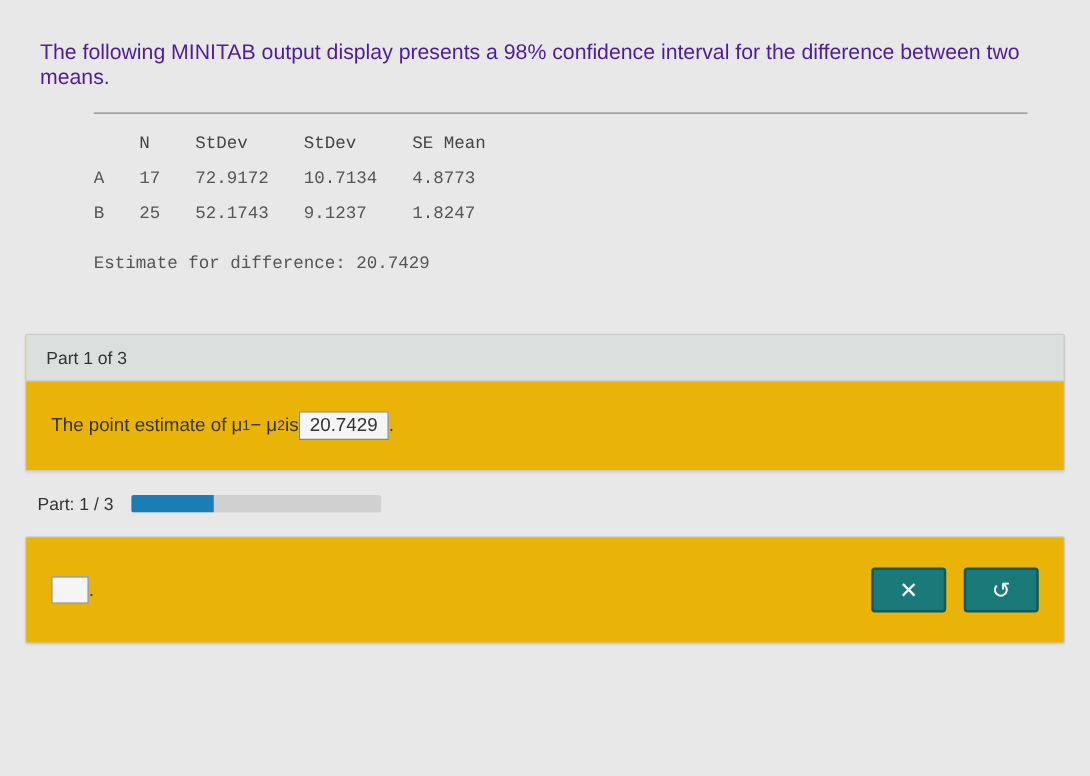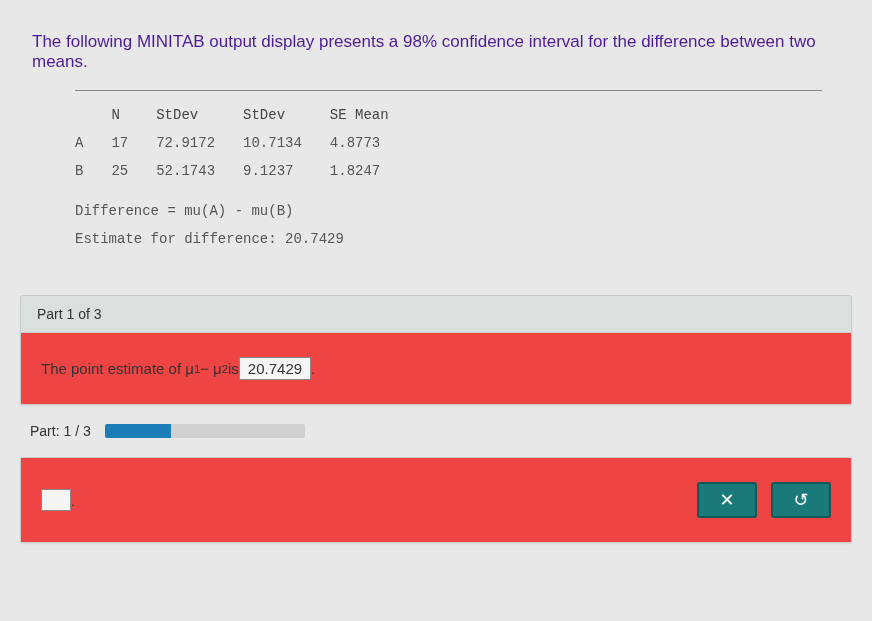--- a/index.html
+++ b/index.html
@@ -28,21 +28,21 @@
       padding-top: 10px;
       margin-bottom: 18px;
     }
     .tbl { display: table; border-collapse: collapse; }
     .row { display: table-row; }
     .cell { display: table-cell; padding: 6px 28px 6px 0; color: #555; }
     .hdr .cell { color: #444; }
     .output-line { margin: 12px 0; color: #555; }
     .ci-line { border-bottom: 1px solid #888; padding-bottom: 6px; display: inline-block; }
     .card {
-      background: #ef4444;
+      background: #eab308;
       border: 1px solid #ccc;
       border-radius: 2px;
       margin: 18px 0;
       box-shadow: 0 1px 2px rgba(0,0,0,0.08);
     }
     .card-header {
       background: #d9e0de;
       padding: 10px 16px;
       font-size: 14px;
       color: #333;
@@ -131,21 +131,20 @@
       </div>
       <div class="row">
         <div class="cell">B</div>
         <div class="cell">25</div>
         <div class="cell">52.1743</div>
         <div class="cell">9.1237</div>
         <div class="cell">1.8247</div>
       </div>
     </div>
   </div>
-  <div class="output-line">Difference = mu(A) - mu(B)</div>
   <div class="output-line">Estimate for difference: 20.7429</div>
 </div>
 
 <div class="card">
   <div class="card-header">Part 1 of 3</div>
   <div class="card-body">
     <span>The point estimate of μ</span>
       <sub>1</sub>
       <span> − μ</span>
       <sub>2</sub>

